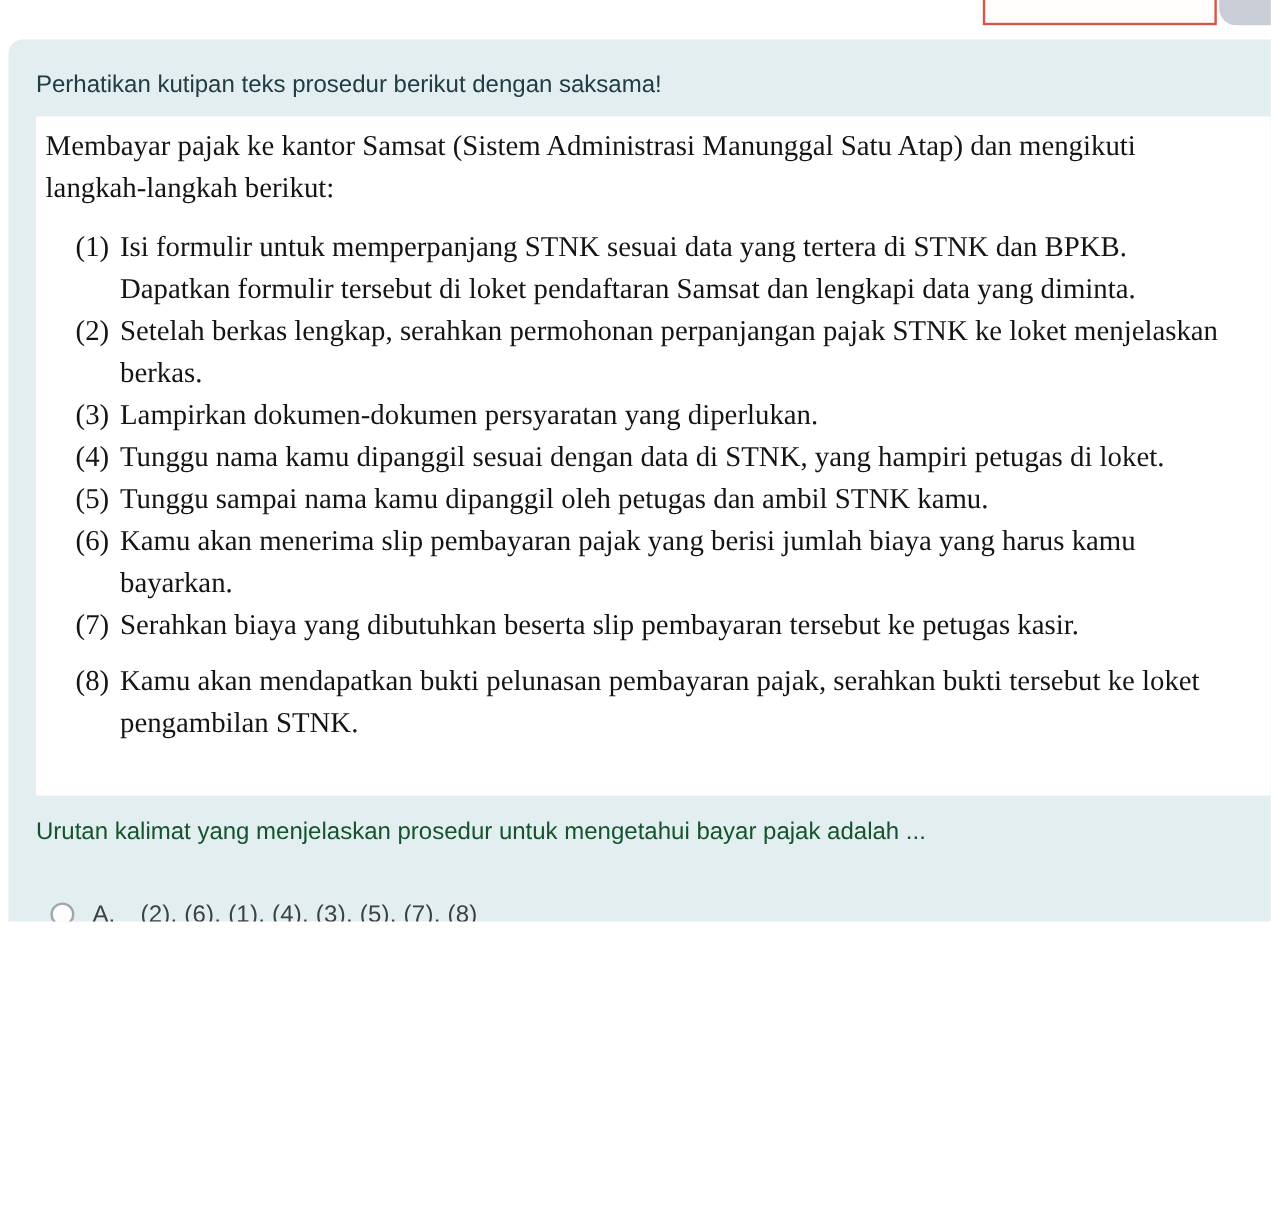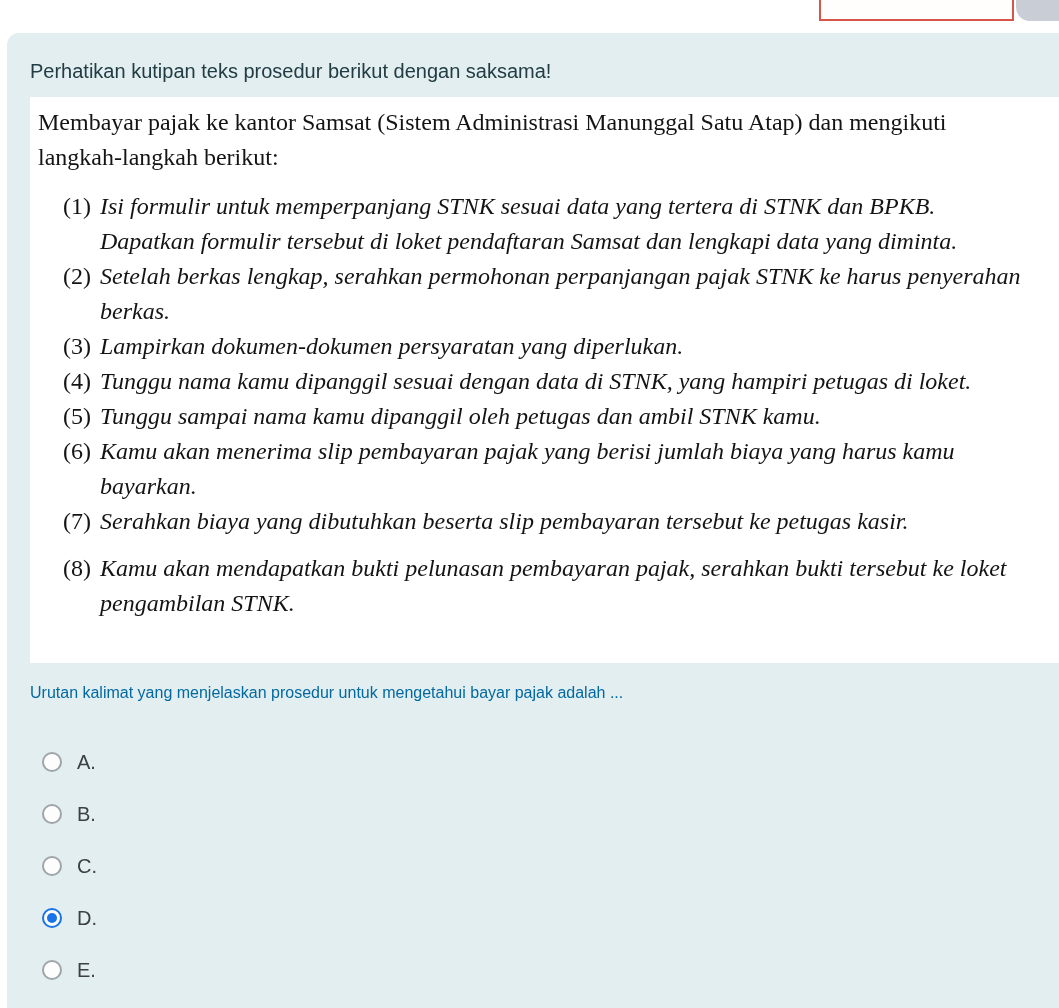--- a/index.html
+++ b/index.html
@@ -13,43 +13,43 @@
   .red-box{
     position:absolute;left:819px;top:-4px;width:195px;height:25px;
     background:#fffefd;border:2px solid #d9544a;box-sizing:border-box;
   }
   .gray-tab{
     position:absolute;left:1016px;top:0;width:52px;height:21px;
     background:#c9cdd6;border-radius:0 0 0 14px;
   }
   
   .panel{
-    position:absolute;left:7px;top:33px;width:1052px;height:975px;
+    position:absolute;left:7px;top:33px;width:1052px;height:735px;
     background:#e2eef0;border-top-left-radius:12px;
     padding:27px 0 0 23px;box-sizing:border-box;overflow:hidden;
   }
   .instruction{
     font-size:20px;line-height:23px;color:#223c43;width:990px;
   }
   
   .passage{
     margin-top:14px;width:1029px;height:566px;box-sizing:border-box;
     background:#ffffff;padding:8px 24px 4px 8px;overflow:hidden;
     font-family:"Liberation Serif","DejaVu Serif",serif;
     font-size:24px;line-height:35px;color:#141414;
   }
   .passage p.intro{margin:0;}
   .steps{margin:14px 0 0 25px;}
   .step{display:flex;}
   .step .num{width:37px;flex:none;}
-  .step .txt{flex:1;font-style:italic;}
+  .step .txt{flex:1;}
   .step:nth-child(8){margin-top:12px;}
   
   .question{
-    margin-top:18px;font-size:16px;line-height:24px;color:#0369a1;width:990px;
+    margin-top:18px;font-size:20px;line-height:24px;color:#14532d;width:990px;
   }
   
   .options{margin-top:31px;}
   .option{
     height:52px;display:flex;align-items:center;padding-left:12px;cursor:pointer;
     font-size:20px;color:#3c4043;
   }
   .radio{
     width:20px;height:20px;flex:none;margin-right:15px;
     border:2px solid #9fa5aa;border-radius:50%;background:#fdfdfd;
@@ -77,21 +77,21 @@
 
   <div class="passage">
     <p class="intro">Membayar pajak ke kantor Samsat (Sistem Administrasi Manunggal Satu Atap) dan mengikuti langkah-langkah berikut:</p>
     <div class="steps">
       <div class="step">
         <span class="num">(1)</span>
         <span class="txt">Isi formulir untuk memperpanjang STNK sesuai data yang tertera di STNK dan BPKB. Dapatkan formulir tersebut di loket pendaftaran Samsat dan lengkapi data yang diminta.</span>
       </div>
       <div class="step">
         <span class="num">(2)</span>
-        <span class="txt">Setelah berkas lengkap, serahkan permohonan perpanjangan pajak STNK ke harus penyerahan berkas.</span>
+        <span class="txt">Setelah berkas lengkap, serahkan permohonan perpanjangan pajak STNK ke loket menjelaskan berkas.</span>
       </div>
       <div class="step">
         <span class="num">(3)</span>
         <span class="txt">Lampirkan dokumen-dokumen persyaratan yang diperlukan.</span>
       </div>
       <div class="step">
         <span class="num">(4)</span>
         <span class="txt">Tunggu nama kamu dipanggil sesuai dengan data di STNK, yang hampiri petugas di loket.</span>
       </div>
       <div class="step">
@@ -112,20 +112,21 @@
       </div>
     </div>
   </div>
 
   <div class="question">Urutan kalimat yang menjelaskan prosedur untuk mengetahui bayar pajak adalah ...</div>
 
   <div class="options">
     <div class="option">
       <span class="radio"></span>
       <span class="letter">A.</span>
+      <span class="value">(2), (6), (1), (4), (3), (5), (7), (8)</span>
     </div>
     <div class="option">
       <span class="radio"></span>
       <span class="letter">B.</span>
     </div>
     <div class="option">
       <span class="radio"></span>
       <span class="letter">C.</span>
     </div>
     <div class="option selected">

